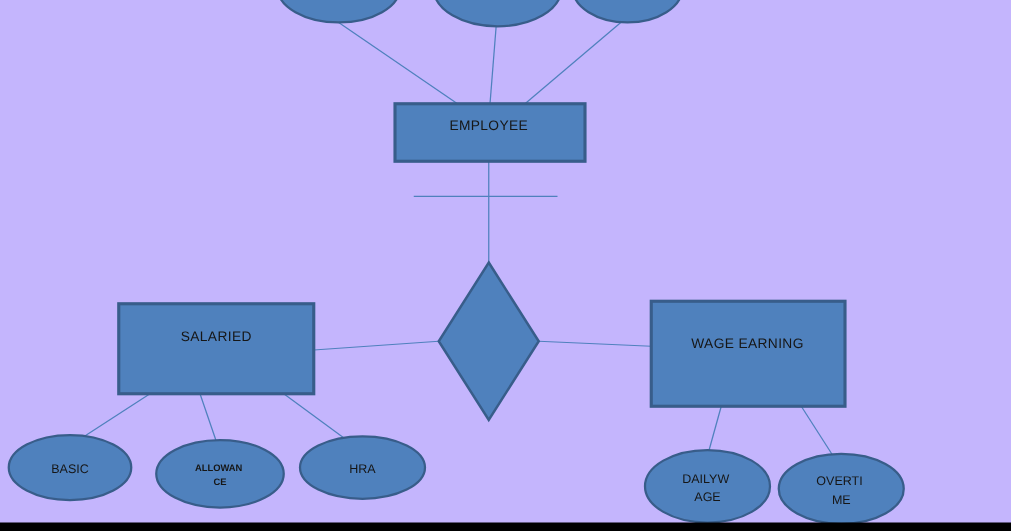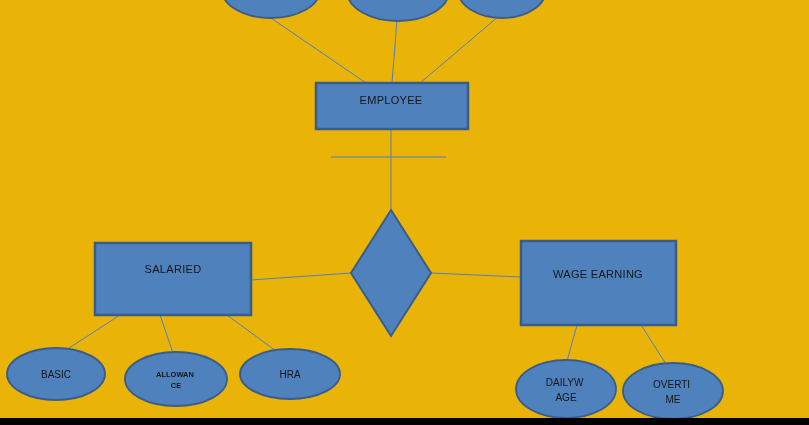--- a/index.html
+++ b/index.html
@@ -1,19 +1,19 @@
 <!DOCTYPE html>
 <html><head>
 <meta charset="utf-8">
 <style>
   html,body{margin:0;padding:0;background:#ffffff;}
   .canvas{
     position:relative;
     width:809px;height:425px;
-    background:#eab308;
+    background:#c4b5fd;
     overflow:hidden;
     font-family:"Liberation Sans",sans-serif;
   }
   svg{display:block;}
   .shape{fill:#4f81bd;stroke:#385d8a;}
   .rect-shape{stroke-width:2.5;}
   .ellipse-shape{stroke-width:1.8;}
   .diamond-shape{stroke-width:2;}
   .connector{stroke:#4f81bd;stroke-width:1;fill:none;}
   .lbl{fill:#161616;font-family:"Liberation Sans",sans-serif;text-anchor:middle;}

